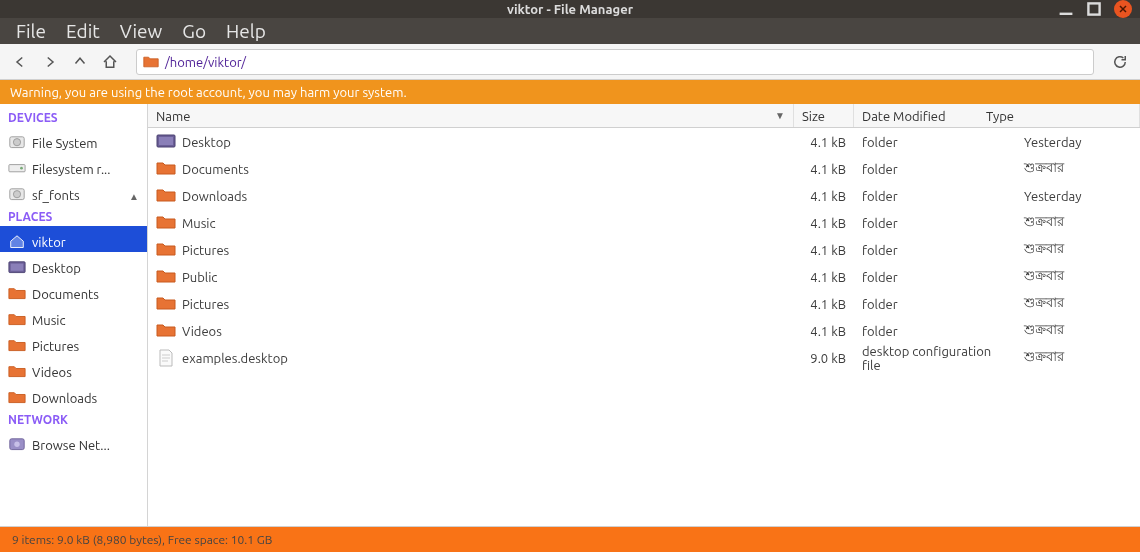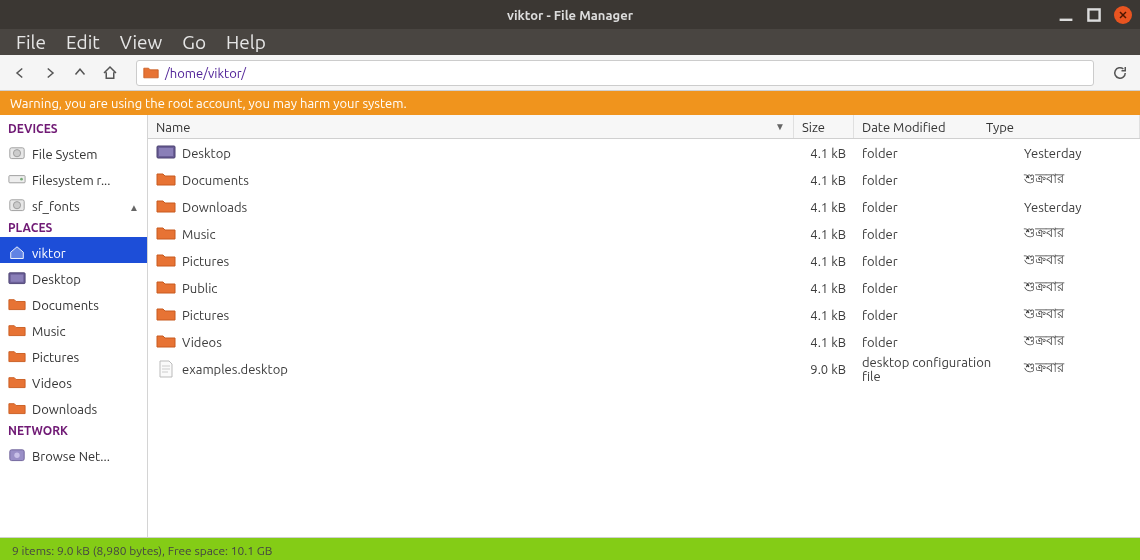--- a/index.html
+++ b/index.html
@@ -1,54 +1,54 @@
 <!DOCTYPE html>
 <html><head>
 <meta charset="utf-8">
 <style>
 * { margin: 0; padding: 0; box-sizing: border-box; }
 body { font-family: Ubuntu, "Segoe UI", sans-serif; font-size: 13px; background: #fff; width: 1140px; height: 560px; overflow: hidden; color: #3c3c3c; }
-.titlebar { background: #3b3733; height: 29px; display: flex; align-items: center; justify-content: center; position: relative; color: #dcdcdc; }
+.titlebar { background: #3b3733; height: 18px; display: flex; align-items: center; justify-content: center; position: relative; color: #dcdcdc; }
 .titlebar-title { font-weight: bold; font-size: 13px; }
 .window-controls { position: absolute; right: 8px; display: flex; gap: 12px; align-items: center; }
 .win-btn { width: 16px; height: 16px; display: flex; align-items: center; justify-content: center; color: #dcdcdc; cursor: pointer; }
 .win-close { background: #e95420; border-radius: 50%; width: 18px; height: 18px; color: #4d1600; }
 .menubar { background: #494541; height: 26px; display: flex; align-items: center; padding: 0 6px; color: #e6e6e6; }
 .menu-item { padding: 3px 10px; cursor: pointer; font-size: 19px; }
 .toolbar { background: #f5f5f5; border-bottom: 1px solid #d0d0d0; height: 36px; display: flex; align-items: center; padding: 0 8px; gap: 6px; }
 .nav-btn { width: 24px; height: 24px; display: flex; align-items: center; justify-content: center; cursor: pointer; color: #555; }
 .nav-btn svg { width: 18px; height: 18px; }
 .pathbar { flex: 1; display: flex; align-items: center; border: 1px solid #ccc; border-radius: 3px; background: #fff; height: 26px; padding: 0 6px; margin: 0 8px; }
 .path-folder-icon { width: 16px; height: 14px; margin-right: 6px; }
 .path-text { font-size: 13px; color: #4c1d95; flex: 1; }
 .refresh-btn { width: 24px; height: 24px; display: flex; align-items: center; justify-content: center; cursor: pointer; color: #555; }
 .warning-bar { background: #f0941d; color: #fff; padding: 12px 10px; font-size: 13px; height: 24px; display: flex; align-items: center; }
 .main { display: flex; height: 422px; }
 .sidebar { width: 148px; border-right: 1px solid #d4d4d4; background: #fff; overflow-y: auto; padding: 2px 0; }
-.sb-section { font-weight: bold; font-size: 12px; padding: 5px 8px 3px; color: #701a75; }
+.sb-section { font-weight: bold; font-size: 12px; padding: 5px 8px 3px; color: #8b5cf6; }
 .sb-item { display: flex; align-items: flex-end; padding: 3px 8px; gap: 6px; cursor: pointer; height: 26px; font-size: 13px; color: #333; }
 .sb-item.active { background: #1d4ed8; color: #fff; }
 .sb-icon { width: 18px; height: 16px; flex-shrink: 0; display: flex; align-items: center; justify-content: center; }
 .sb-item .eject { margin-left: auto; color: #666; font-size: 10px; }
 .content { flex: 1; display: flex; flex-direction: column; }
 .col-headers { display: flex; background: #f7f7f7; border-bottom: 1px solid #d0d0d0; height: 24px; align-items: center; font-size: 13px; color: #333; }
 .col { padding: 0 8px; border-right: 1px solid #e0e0e0; height: 100%; display: flex; align-items: center; }
 .col-name { flex: 0 0 646px; justify-content: space-between; }
 .col-size { flex: 0 0 60px; }
 .col-type { flex: 0 0 162px; }
 .col-date { flex: 1; border-right: none; }
 .rows { flex: 1; overflow-y: auto; }
 .row { display: flex; align-items: center; height: 27px; font-size: 13px; }
 .cell { padding: 0 8px; }
 .cell-name { flex: 0 0 646px; display: flex; align-items: center; gap: 6px; }
 .cell-size { flex: 0 0 60px; text-align: right; }
 .cell-type { flex: 0 0 162px; }
 .cell-date { flex: 1; }
 .row-icon { width: 20px; height: 18px; flex-shrink: 0; }
-.statusbar { height: 26px; border-top: 1px solid #d0d0d0; background: #84cc16; display: flex; align-items: center; padding: 10px 12px; font-size: 12px; color: #444; }
+.statusbar { height: 26px; border-top: 1px solid #d0d0d0; background: #f97316; display: flex; align-items: center; padding: 10px 12px; font-size: 12px; color: #444; }
 .sort-arrow { color: #666; font-size: 10px; }
 </style>
 </head>
 <body>
 
 <div class="titlebar">
   <span class="titlebar-title">viktor - File Manager</span>
   <div class="window-controls">
     <span class="win-btn">
         <svg viewBox="0 0 10 10">

